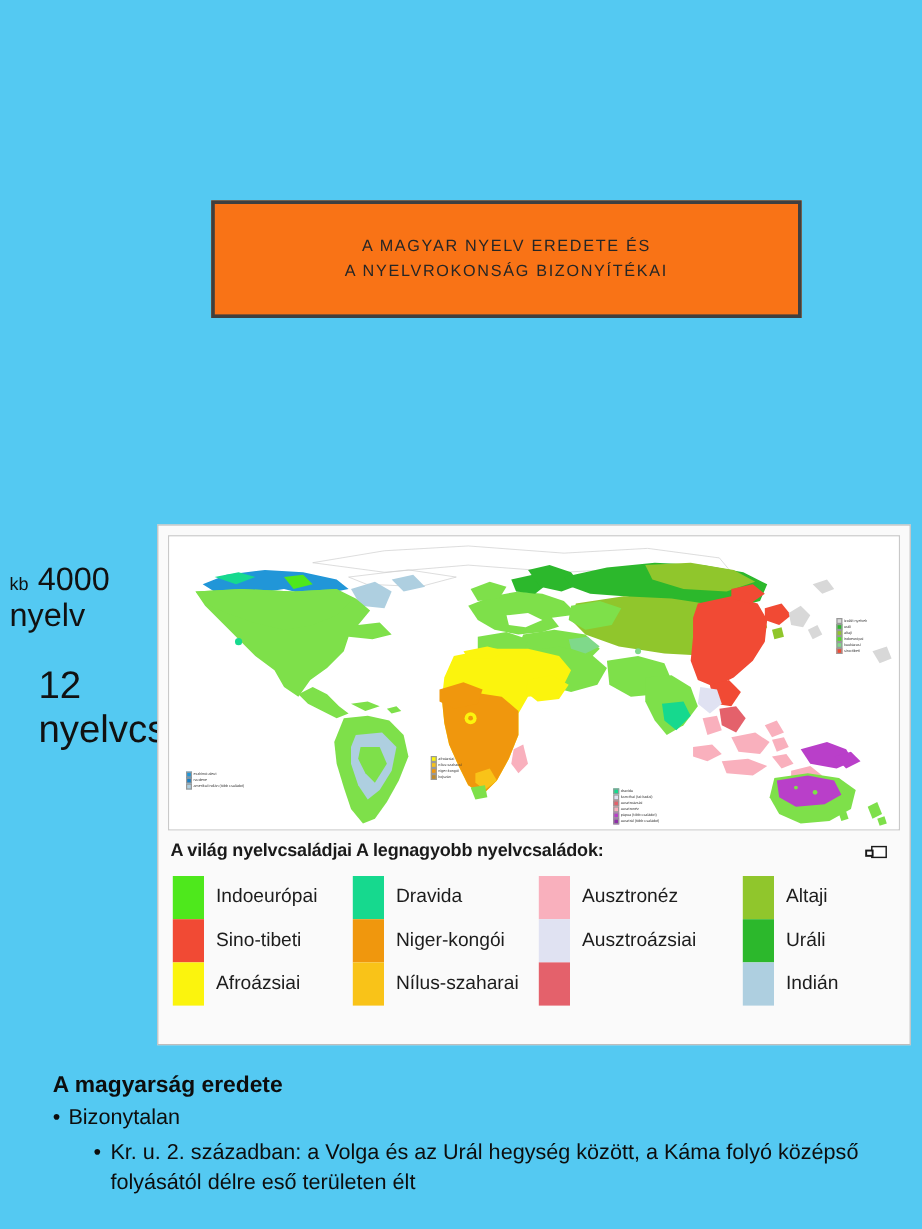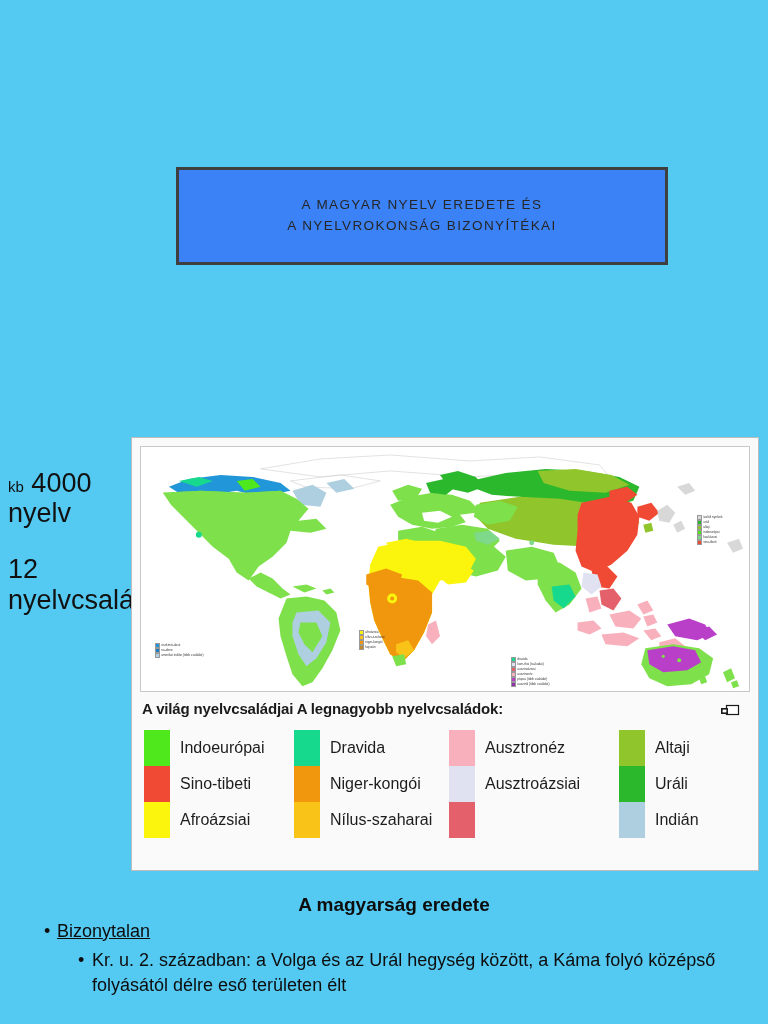--- a/index.html
+++ b/index.html
@@ -15,21 +15,21 @@
     position: relative;
   }
 
   
   #title-box {
     position: absolute;
     left: 176px;
     top: 167px;
     width: 492px;
     height: 98px;
-    background: #3b82f6;
+    background: #f97316;
     border: 3px solid #3f3f3f;
     box-sizing: border-box;
     display: flex;
     align-items: center;
     justify-content: center;
   }
   #title-text {
     text-align: center;
     font-size: 13.5px;
     letter-spacing: 1.4px;
@@ -52,21 +52,22 @@
   .note-line1 {
     font-size: 27px;
   }
   .note-line1 .small {
     font-size: 15px;
   }
   .note-gap {
     height: 26px;
   }
   .note-line2 {
-    font-size: 27px;
+    font-size: 32px;
+    margin-left: 24px;
   }
 
   
   #figure {
     position: absolute;
     left: 131px;
     top: 437px;
     width: 628px;
     height: 434px;
     background: #fafafa;
@@ -180,28 +181,26 @@
     position: absolute;
     left: 44px;
     top: 892px;
     width: 700px;
     color: #0d0d0d;
   }
   #bottom-title {
     font-size: 19px;
     font-weight: bold;
     line-height: 1.35;
-    text-align: center;
   }
   .bullet-l1 {
     font-size: 18px;
     line-height: 1.55;
     padding-left: 13px;
     position: relative;
-    text-decoration: underline;
   }
   .bullet-l1::before {
     content: "\2022";
     position: absolute;
     left: 0;
     top: 0;
   }
   .bullet-l2 {
     font-size: 18px;
     line-height: 1.42;

